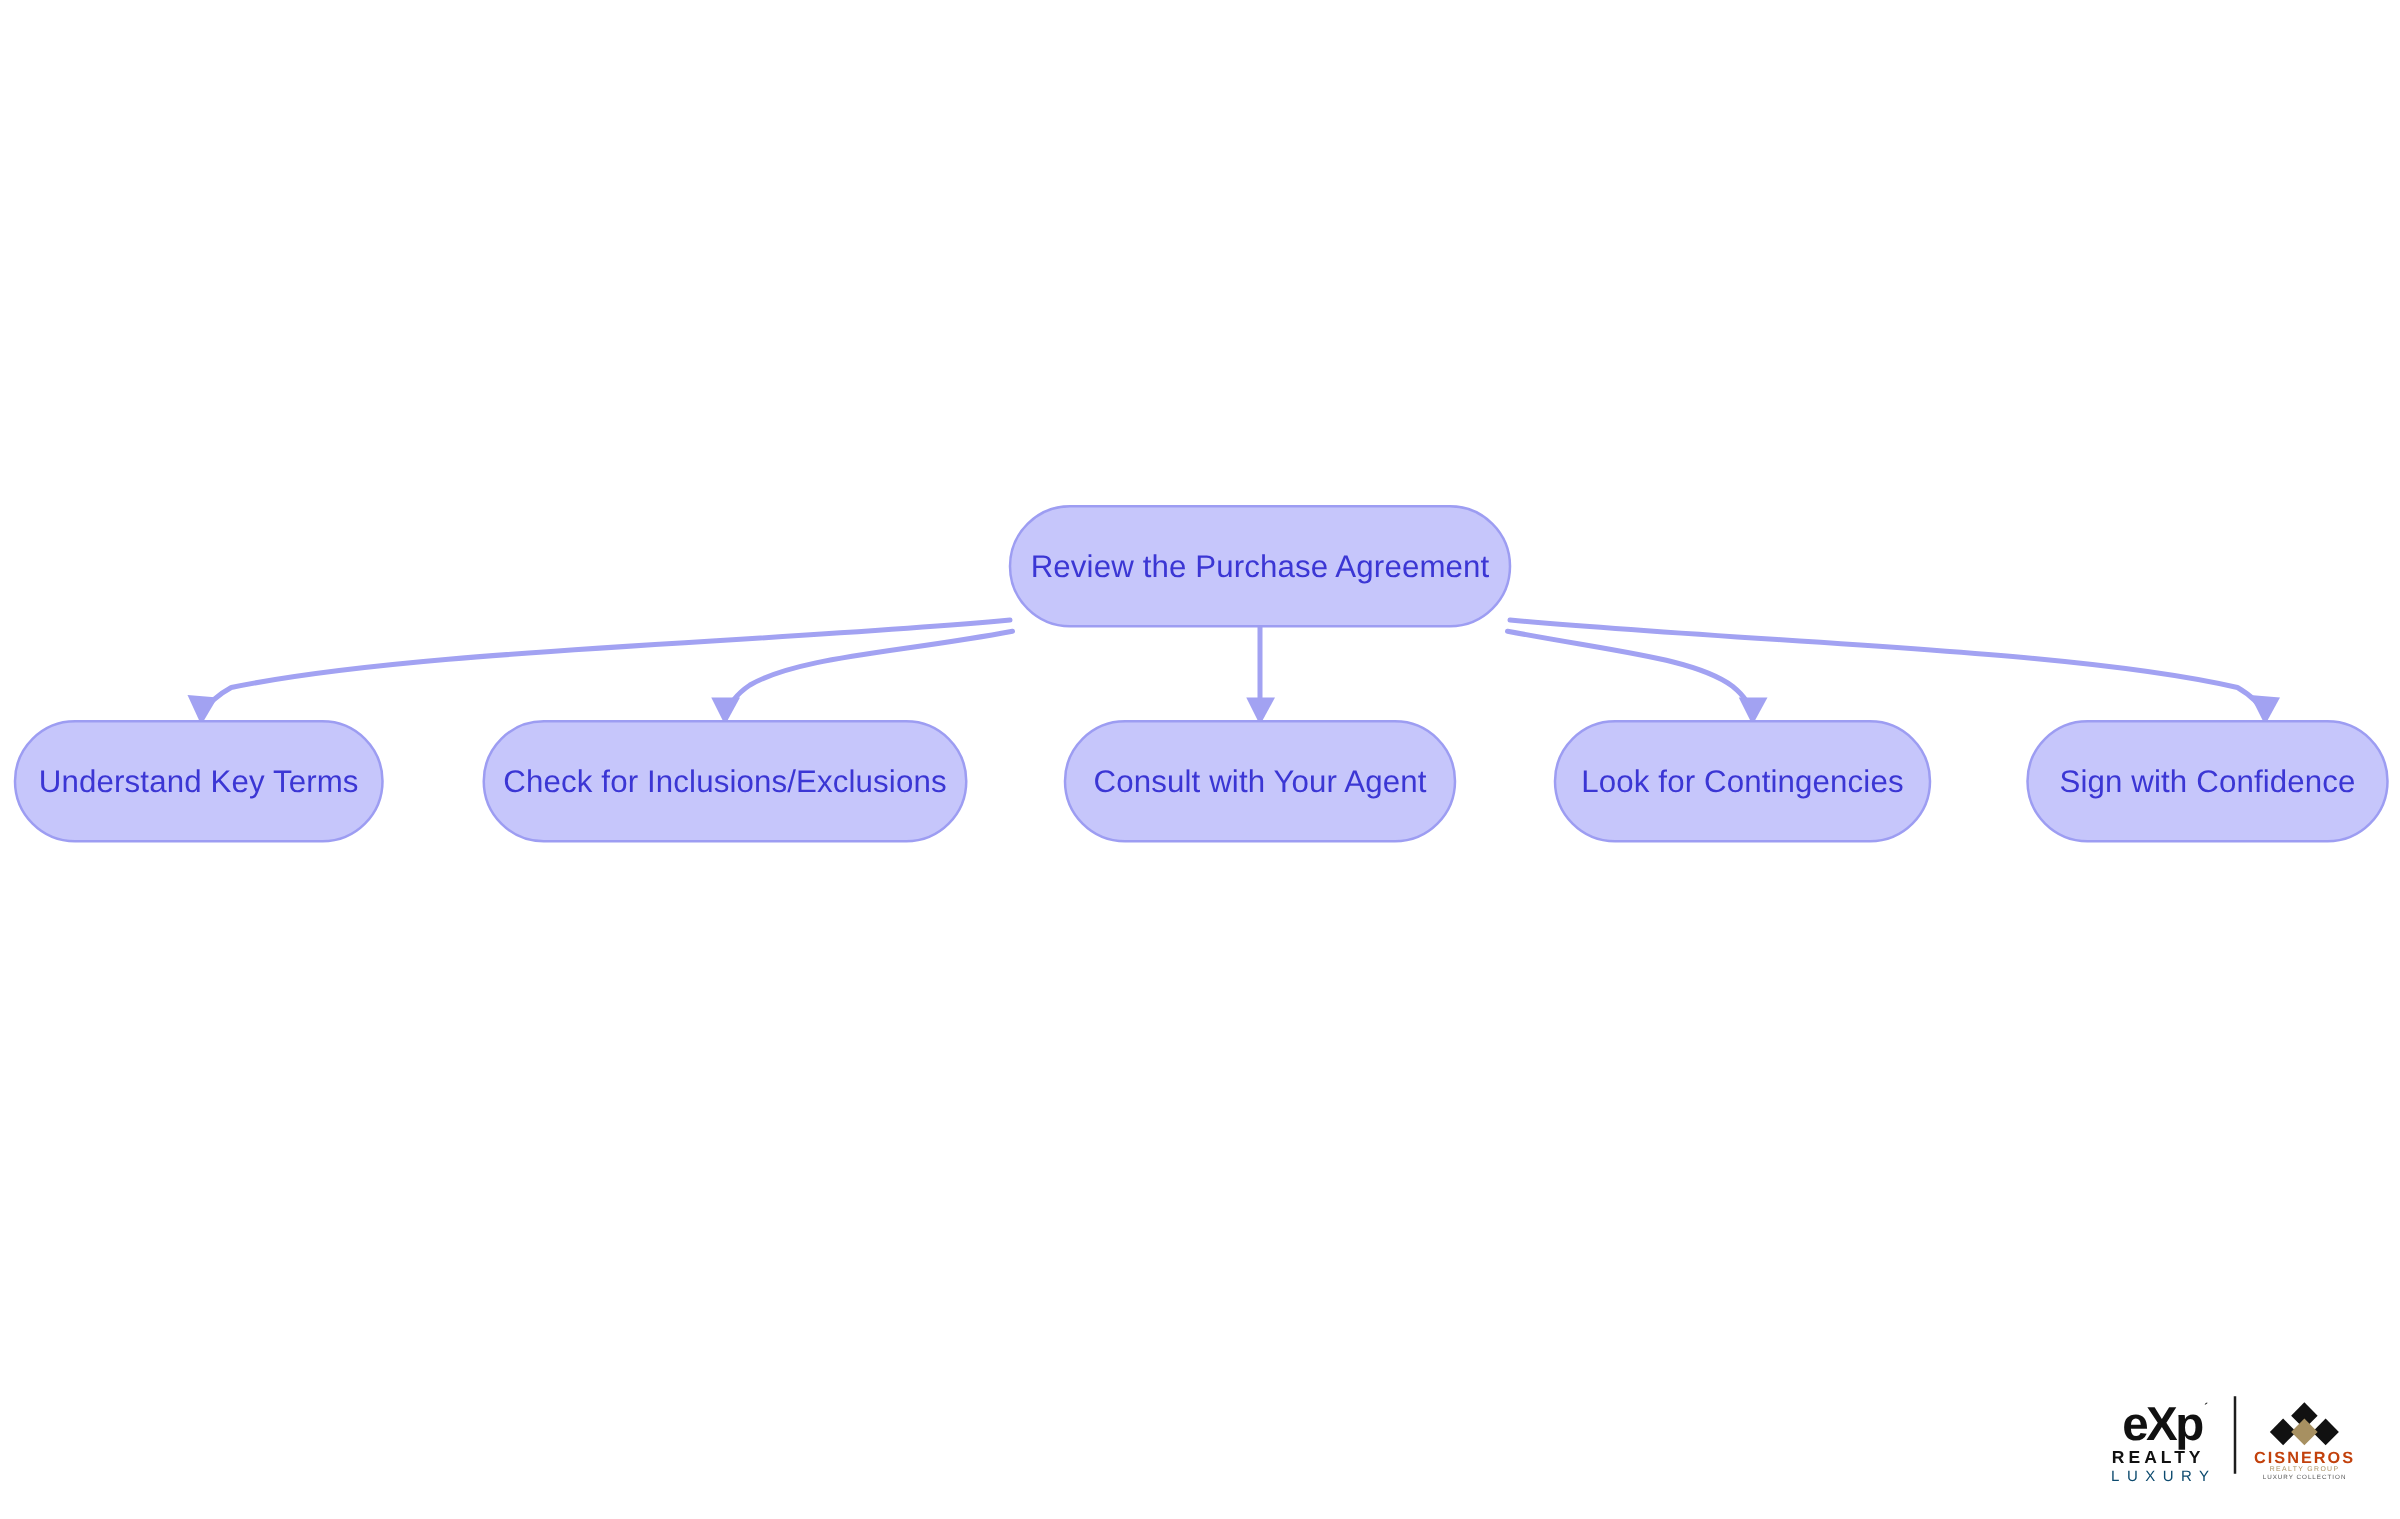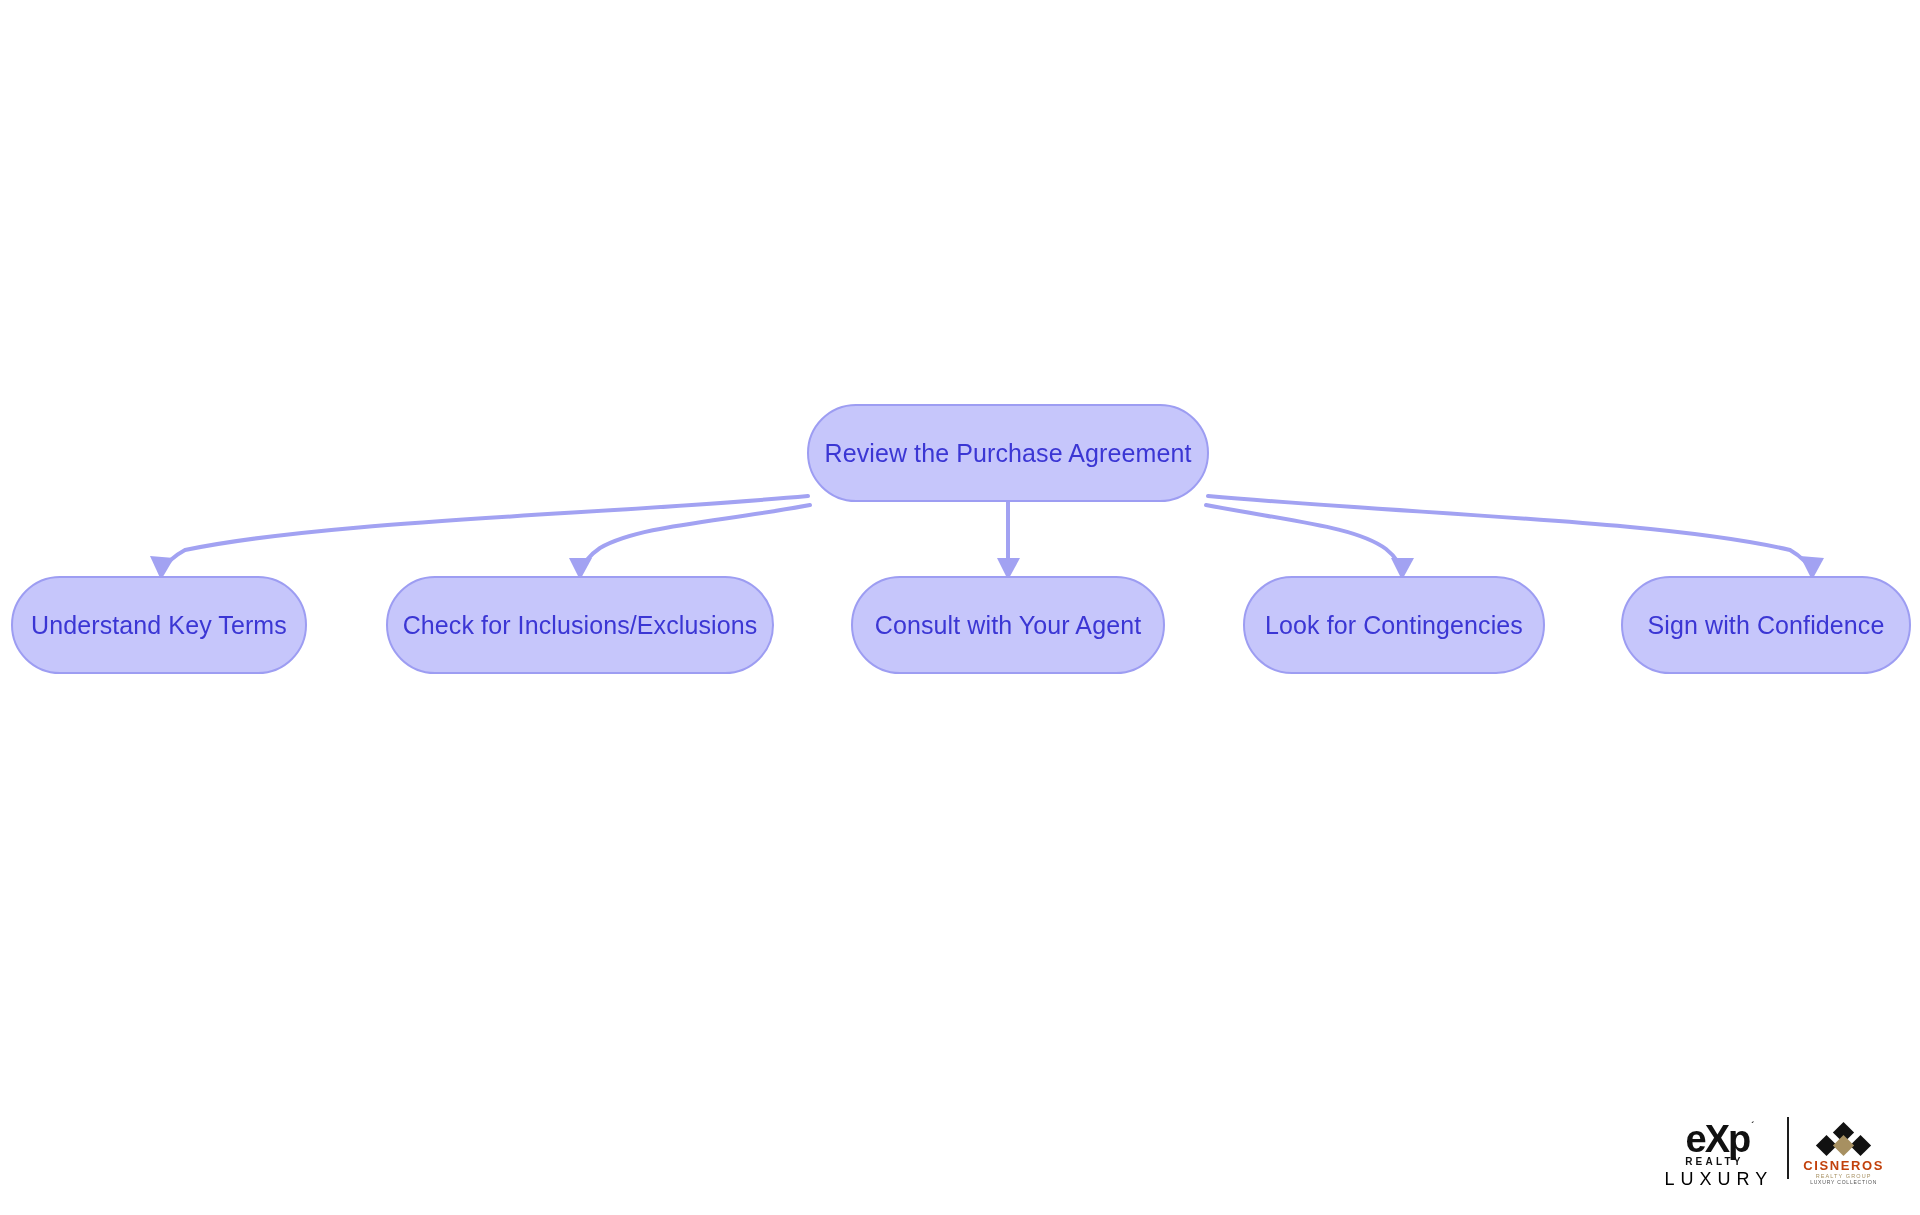--- a/index.html
+++ b/index.html
@@ -74,32 +74,32 @@
   .exp-word .tick {
     position: absolute;
     top: -1px;
     right: -5px;
     font-size: 9px;
     font-weight: 700;
     letter-spacing: 0;
   }
   .exp-realty {
     font-family: "Liberation Sans", sans-serif;
-    font-size: 10px;
+    font-size: 14px;
     font-weight: 700;
     color: #111111;
     letter-spacing: 3.2px;
     margin-top: 1px;
     margin-right: 6px;
   }
   .exp-luxury {
     font-family: "Liberation Sans", sans-serif;
-    font-size: 18px;
-    font-weight: 400;
-    color: #000000;
+    font-size: 12px;
+    font-weight: 400;
+    color: #0c4a6e;
     letter-spacing: 6px;
     margin-top: 3px;
     margin-left: 3px;
   }
   .logo-divider {
     width: 2px;
     height: 62px;
     background: #1d1d1d;
   }
   .logo-cisneros {

